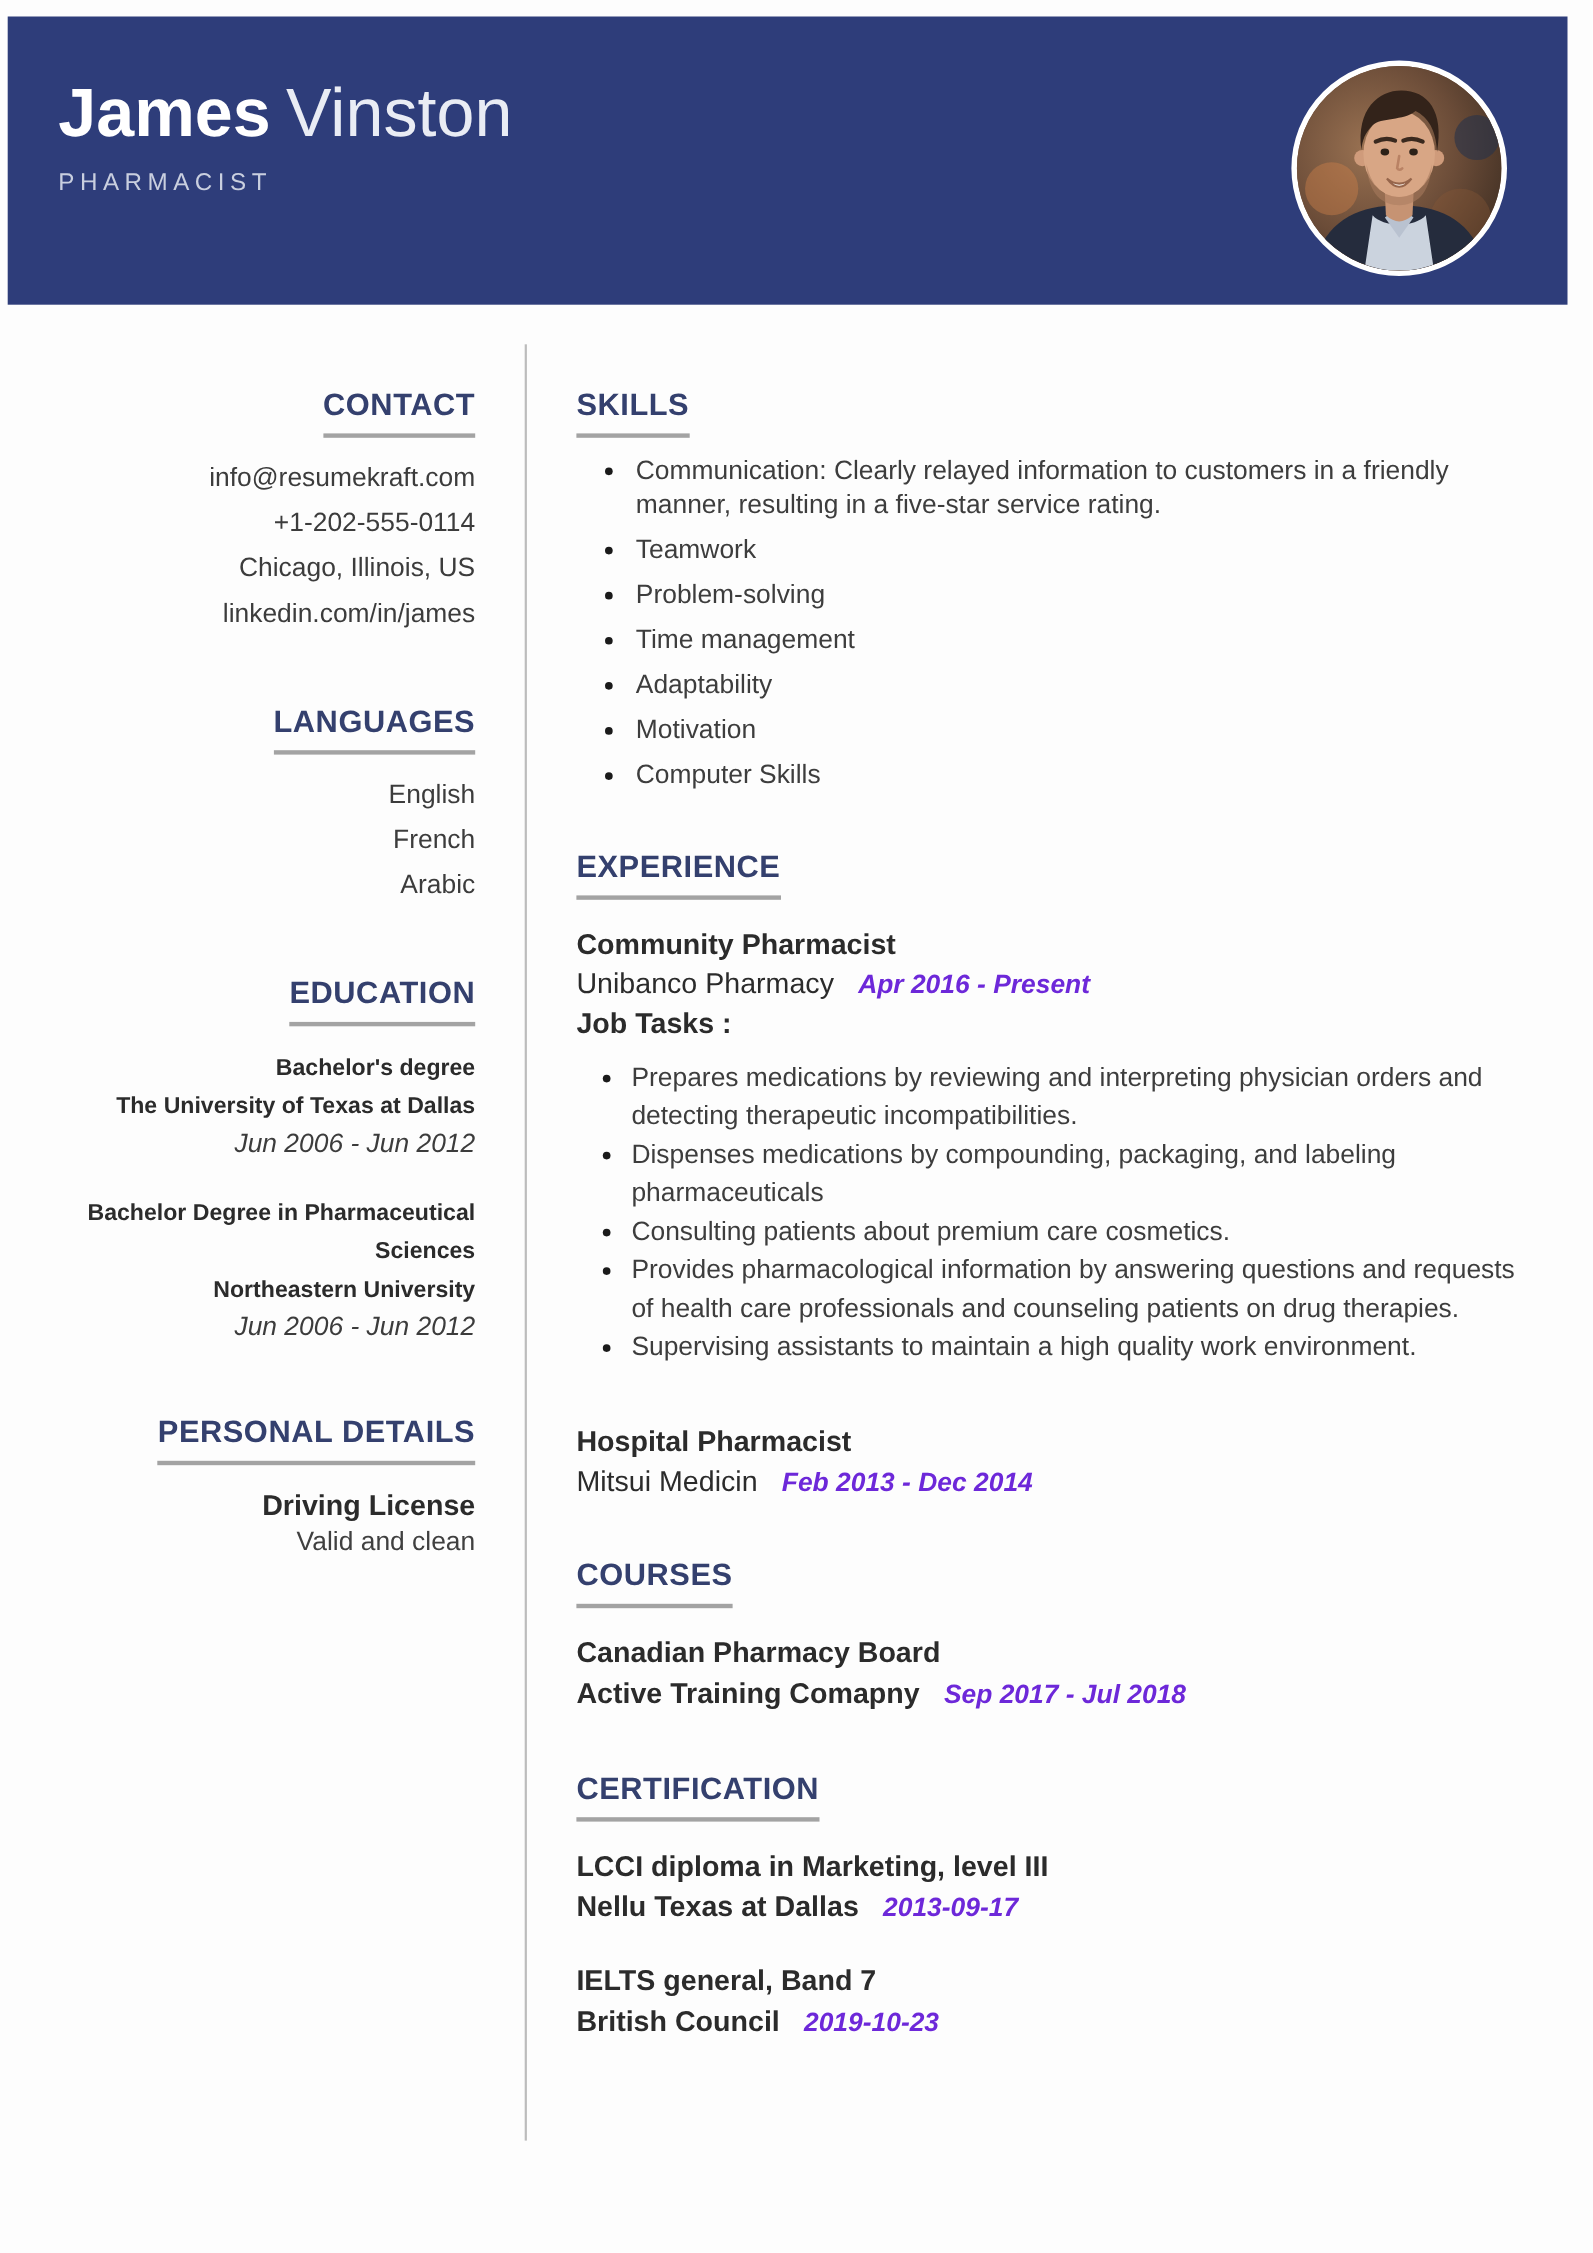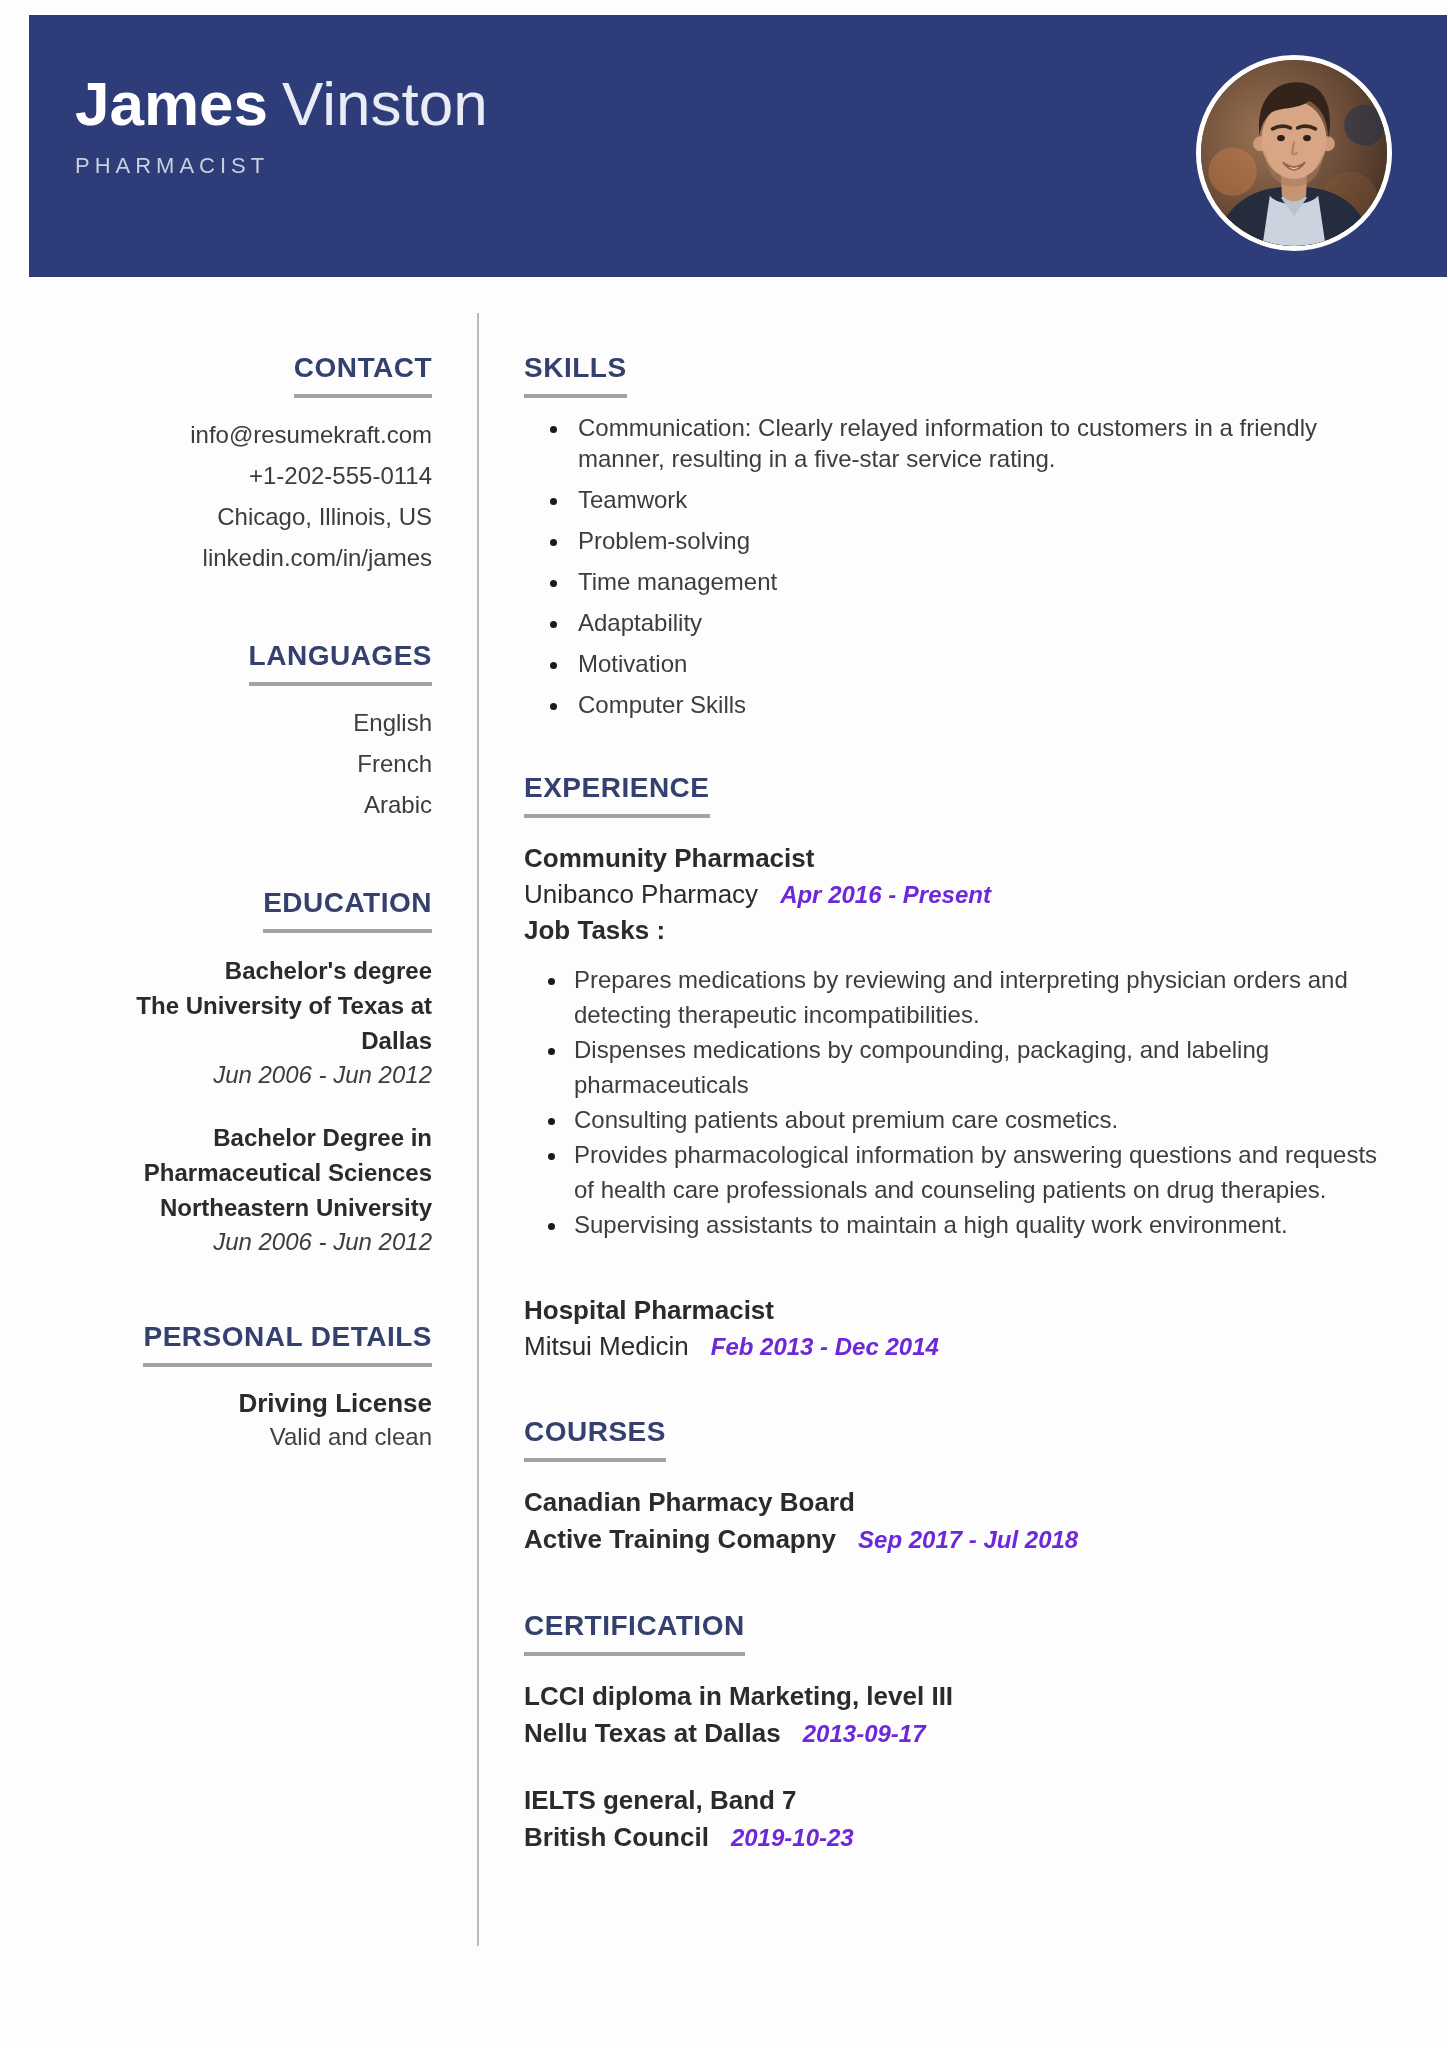--- a/index.html
+++ b/index.html
@@ -8,21 +8,21 @@
     width:1448px;
     height:2048px;
     background:#fdfdfd;
     font-family:"Liberation Sans", sans-serif;
     color:#3c3c3c;
     overflow:hidden;
   }
   
   .header-band{
     position:absolute;
-    left:29px; top:15px;
+    left:7px; top:15px;
     width:1418px; height:262px;
     background:#2e3d7a;
   }
   .name-block{
     position:absolute;
     left:46px; top:56px;
     color:#ffffff;
   }
   .name-line{
     font-size:62px;
@@ -74,21 +74,21 @@
   }
   .side-section{margin-bottom:62px;}
   .side-list{margin:16px 0 0 0;padding:0;list-style:none;}
   .side-list li{
     font-size:24px;
     line-height:41px;
     color:#3c3c3c;
   }
   .edu-entry{margin-top:20px;margin-bottom:28px;}
   .edu-degree,.edu-school{
-    font-size:24px;
+    font-size:21px;
     font-weight:bold;
     line-height:35px;
     color:#2b2b2b;
   }
   .date-italic{
     font-style:italic;
     font-size:24px;
     color:#3c3c3c;
     line-height:34px;
   }

